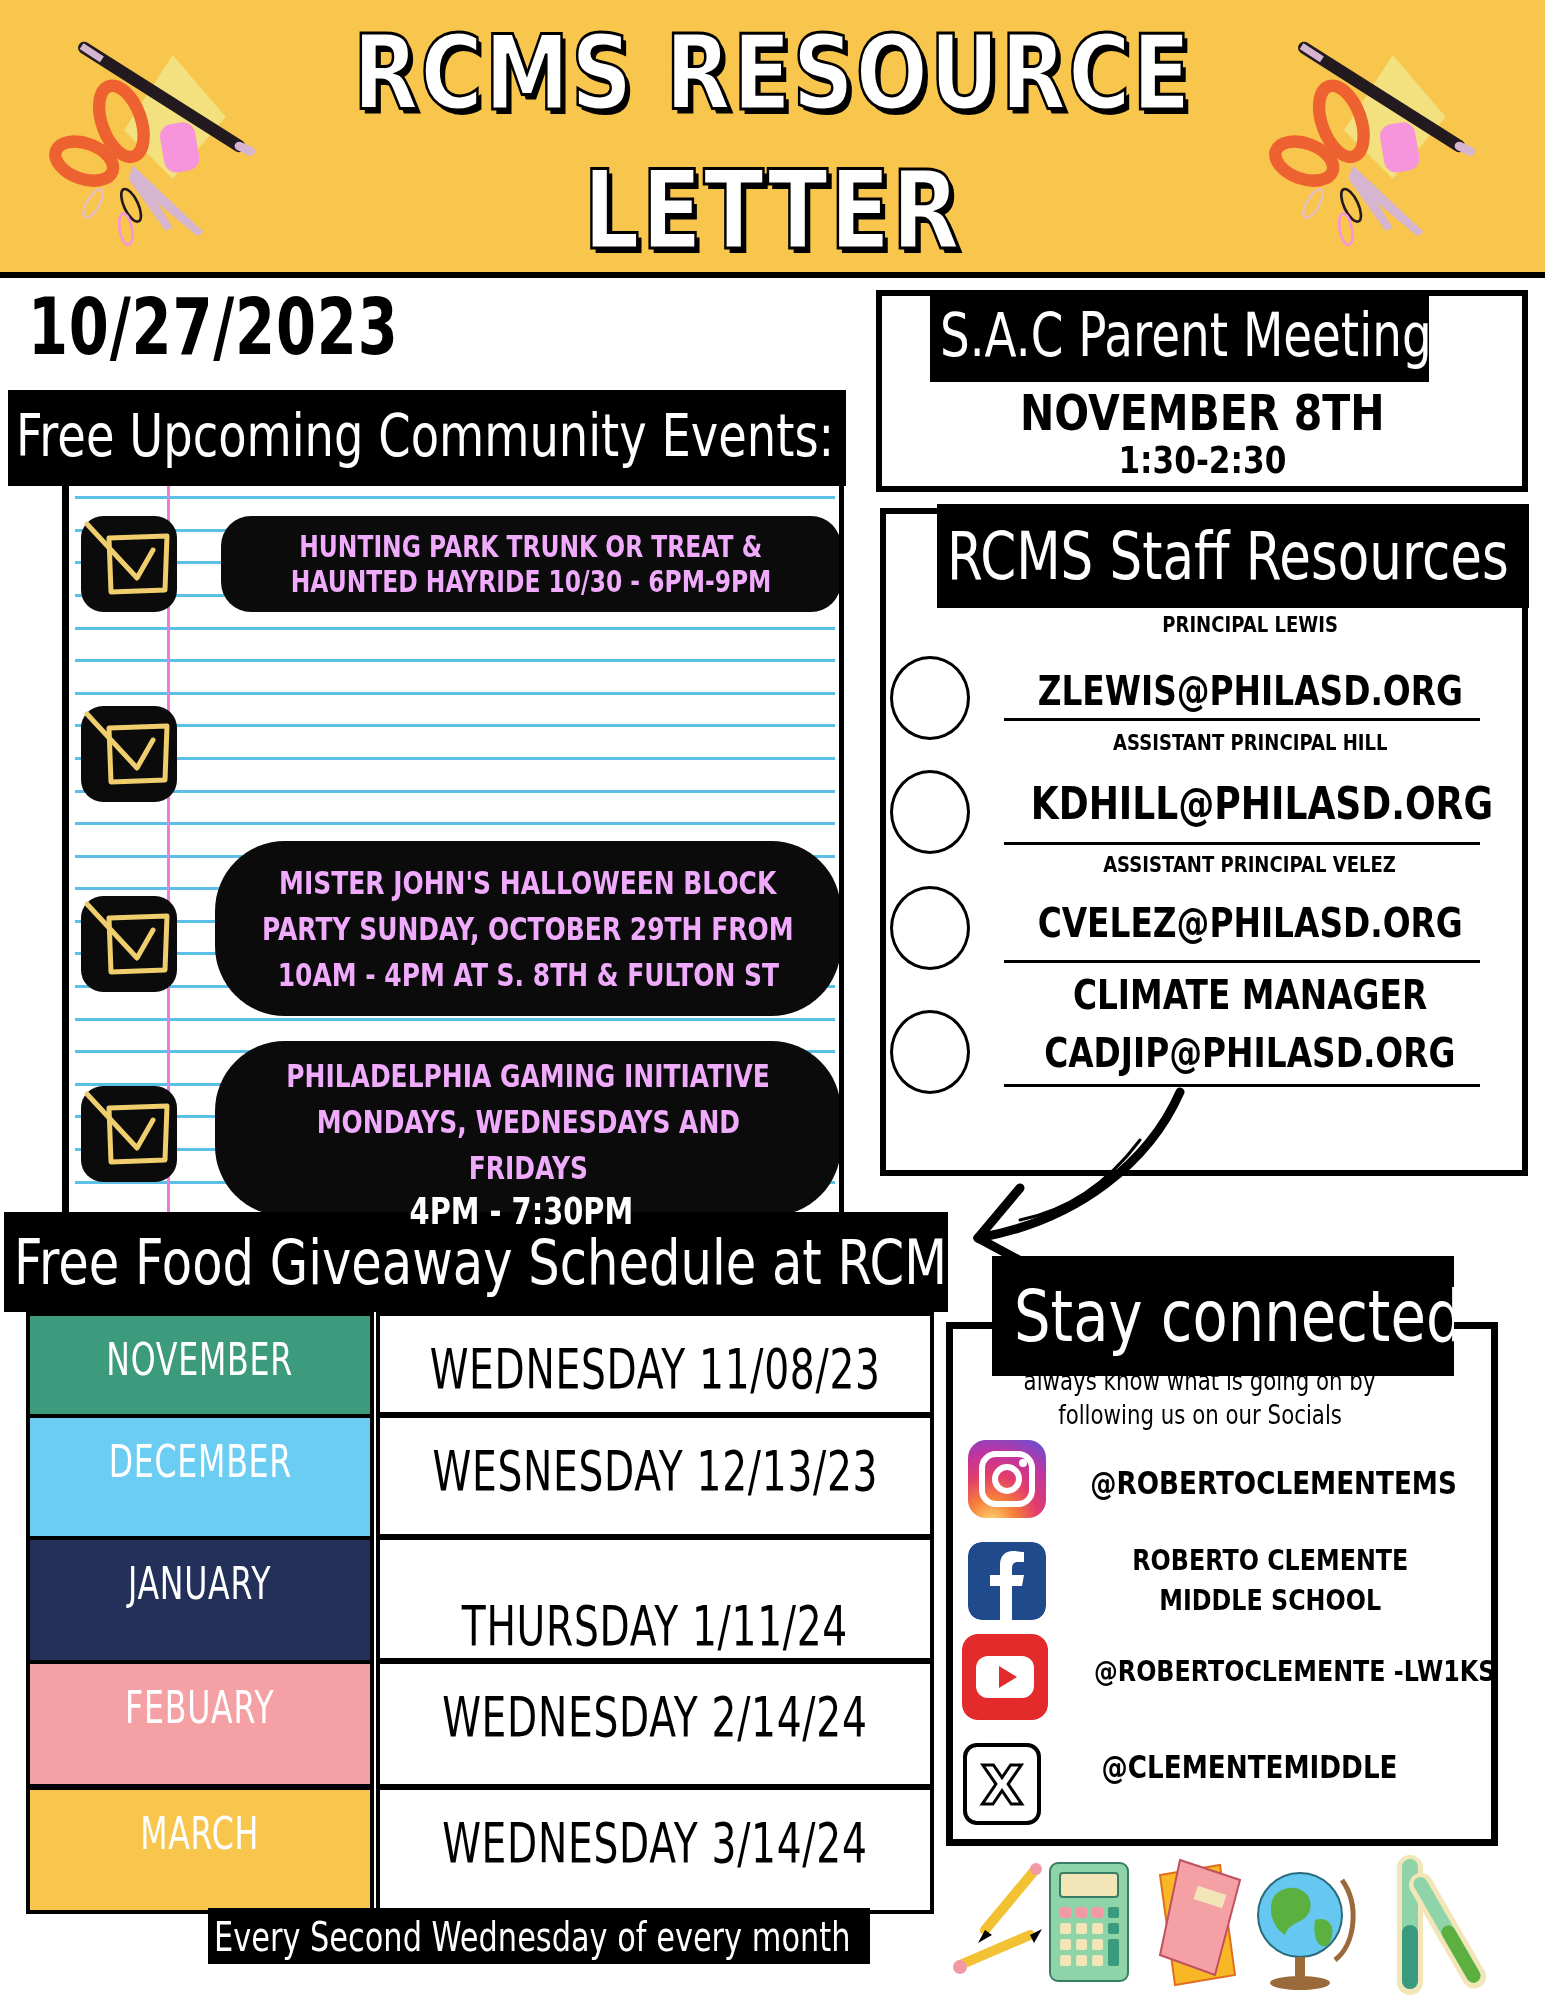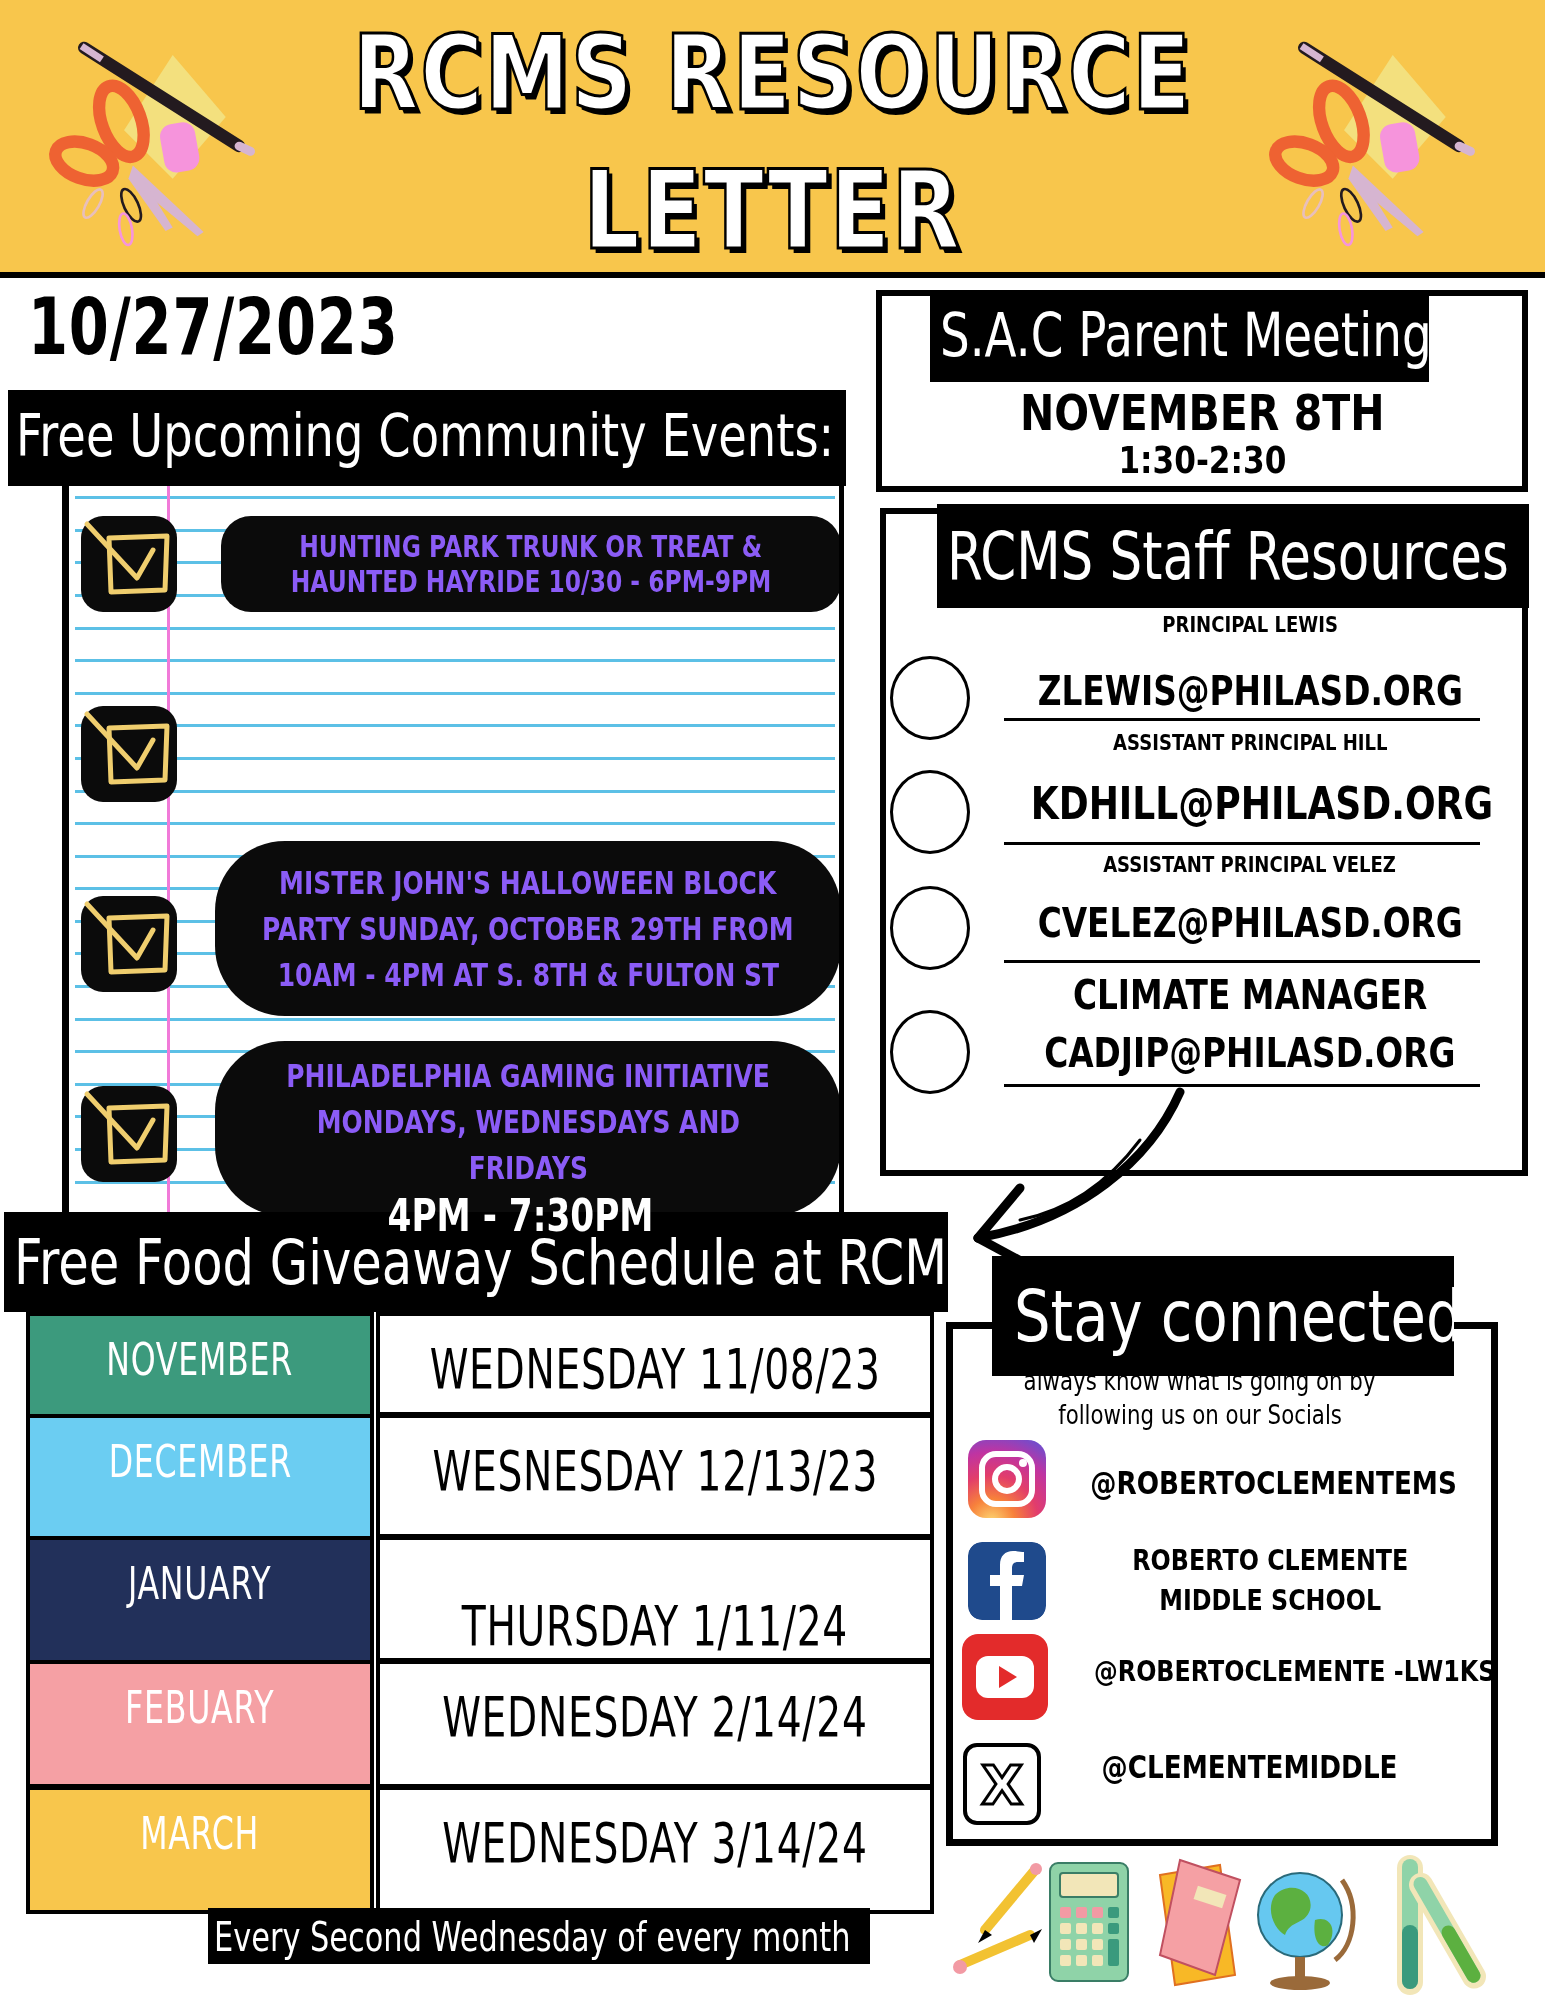--- a/index.html
+++ b/index.html
@@ -33,21 +33,21 @@
     .bar-events span { position: absolute; left: 8px; top: 12px; font-size: 58px; transform: scaleX(0.80); transform-origin: left center; }
 
     
     .notebook { left: 62px; top: 486px; width: 782px; height: 730px; border-left: 7px solid #000; border-right: 5px solid #000; background: #fff; overflow: hidden; }
     .ruled { position: absolute; left: 6px; right: 4px; height: 3px; background: #5cc0e6; }
     .margin-line { position: absolute; left: 98px; top: 0; width: 3px; height: 100%; background: #f17ad9; }
 
     .check-icon { position: absolute; width: 96px; height: 96px; background: #0b0b0b; border-radius: 22px; left: 12px; }
     .check-icon svg { position: absolute; left: 0; top: 0; }
 
-    .event-pill { position: absolute; background: #0b0b0b; color: #8b5cf6; text-align: center; font-weight: bold; font-family: "DejaVu Sans", sans-serif; display: flex; flex-direction: column; justify-content: center; align-items: center; overflow: visible; }
+    .event-pill { position: absolute; background: #0b0b0b; color: #f0abfc; text-align: center; font-weight: bold; font-family: "DejaVu Sans", sans-serif; display: flex; flex-direction: column; justify-content: center; align-items: center; overflow: visible; }
     .event-pill span { display: block; white-space: nowrap; transform: scaleX(0.78); }
 
     
     .sac-box { left: 876px; top: 290px; width: 652px; height: 202px; border: 6px solid #000; background: #fff; }
     .sac-title { left: 930px; top: 294px; width: 499px; height: 88px; }
     .sac-title span { position: absolute; left: 10px; top: 6px; font-size: 60px; transform: scaleX(0.78); transform-origin: left center; }
     .sac-date { left: 876px; top: 384px; width: 652px; text-align: center; font-size: 50px; font-weight: bold; }
     .sac-time { left: 876px; top: 438px; width: 652px; text-align: center; font-size: 38px; font-weight: bold; }
 
     
@@ -189,21 +189,21 @@
         <path d="M28,22 L86,20 L84,74 L30,76 Z" fill="none" stroke="#f0ce6e" stroke-width="5" stroke-linejoin="round"></path>
         <path d="M6,8 L56,62 L72,34" fill="none" stroke="#f0ce6e" stroke-width="5" stroke-linecap="round" stroke-linejoin="round"></path>
       </svg>
   </div>
   <div class="event-pill" style="left:146px; top:555px; width:626px; height:175px; border-radius:70px; font-size:32px; line-height:46px; justify-content:flex-start; padding-top:12px;">
     <span>PHILADELPHIA GAMING INITIATIVE</span>
     <span>MONDAYS, WEDNESDAYS AND</span>
     <span>FRIDAYS</span>
   </div>
 </div>
-<div class="abs" style="left:208px; top:1190px; width:626px; text-align:center; color:#fff; font-size:44px; font-weight:bold; z-index:3;">
+<div class="abs" style="left:208px; top:1190px; width:626px; text-align:center; color:#fff; font-size:37px; font-weight:bold; z-index:3;">
   <span style="display:inline-block; transform:scaleX(0.78);">4PM - 7:30PM</span>
 </div>
 
 <div class="abs black-bar bar-events">
   <span>Free Upcoming Community Events:</span>
 </div>
 
 <div class="abs sac-box"></div>
 <div class="abs black-bar sac-title">
   <span>S.A.C Parent Meeting</span>

